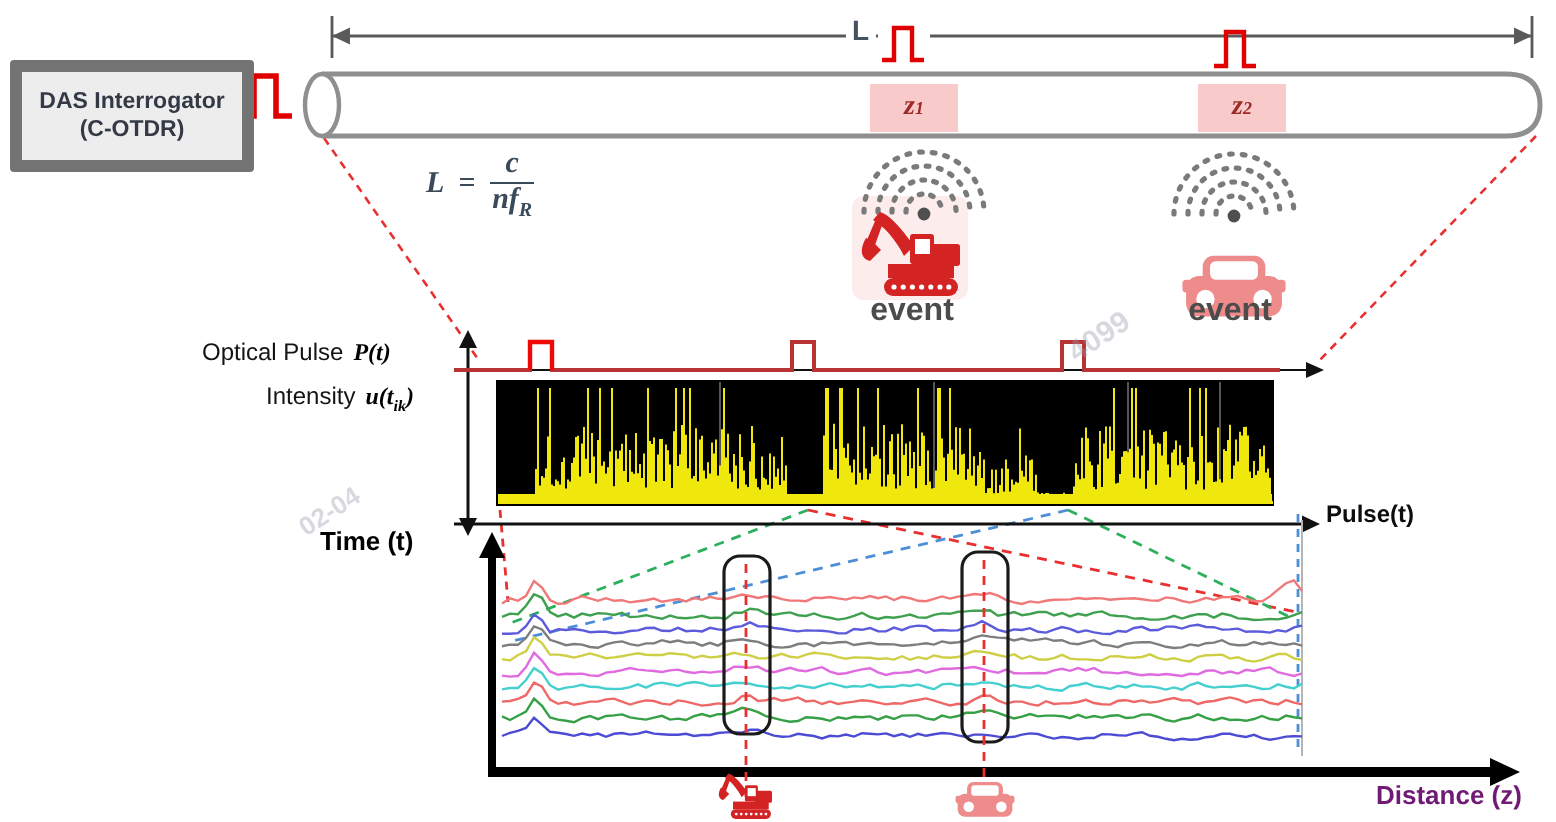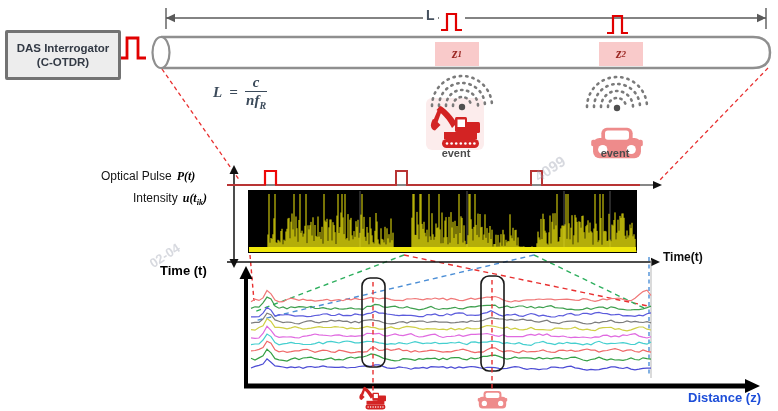--- a/index.html
+++ b/index.html
@@ -1,49 +1,49 @@
 <!DOCTYPE html>
 <html><head>
 <meta charset="utf-8">
 <style>
   html,body{margin:0;padding:0;background:#fff;}
   .canvas{position:relative;width:778px;height:411px;background:#fff;overflow:hidden;
           font-family:"Liberation Sans",sans-serif;}
   .abs{position:absolute;}
   
-  .das-box{left:5px;top:30px;width:110px;height:44px;background:#ededed;border:3px solid #737373;
+  .das-box{left:5px;top:30px;width:110px;height:44px;background:#ededed;border:6px solid #737373;
            border-radius:2px;display:flex;flex-direction:column;align-items:center;justify-content:center;
            color:#333a45;font-size:11.5px;font-weight:600;line-height:1.25;text-align:center;}
   
   .len-label{left:423px;top:7px;background:#fff;padding:0 3px;color:#47525f;font-weight:bold;font-size:14px;}
   
   .zone{width:44px;height:24px;background:#f9caca;display:flex;align-items:center;justify-content:center;
         font-family:"Liberation Serif",serif;font-style:italic;font-weight:bold;color:#9c2a26;font-size:14px;}
   .zone sub{font-size:9px;line-height:0;}
   .zone1{left:435px;top:42px;}
   .zone2{left:599px;top:42px;}
   
   .formula{left:213px;top:74px;display:flex;align-items:center;gap:7px;
            font-family:"Liberation Serif",serif;font-style:italic;font-weight:bold;color:#3b4a5a;font-size:15px;}
   .frac{display:inline-flex;flex-direction:column;align-items:center;line-height:1.1;}
   .frac .num{padding:0 8px;border-bottom:1.6px solid #3b4a5a;}
   .frac sub{font-size:10px;}
   
-  .event-label{color:#4c4c4c;font-weight:bold;font-size:11px;text-align:center;}
+  .event-label{color:#4c4c4c;font-weight:bold;font-size:16px;text-align:center;}
   .event1{left:428px;top:147px;width:56px;}
   .event2{left:585px;top:147px;width:60px;}
   
   .lbl-row{display:flex;gap:5px;align-items:baseline;font-size:12px;color:#141414;}
   .math{font-family:"Liberation Serif",serif;font-style:italic;font-weight:bold;color:#000000;font-size:12px;}
   .math sub{font-size:8px;}
   .optical-row{left:101px;top:169px;}
   .intensity-row{left:133px;top:191px;justify-content:center;}
   .time-label-i{left:663px;top:250px;font-size:12px;font-weight:bold;color:#0d0d0d;}
   .time-label-w{left:160px;top:263px;font-size:13px;font-weight:bold;color:#000;text-align:center;}
-  .dist-label{left:688px;top:390px;font-size:13px;font-weight:bold;color:#1d4ed8;}
+  .dist-label{left:688px;top:390px;font-size:13px;font-weight:bold;color:#701a75;}
   
   .wm{font-size:15px;color:rgba(150,155,170,0.38);font-weight:bold;transform:rotate(-33deg);}
   .wm1{left:533px;top:160px;}
   .wm2{left:148px;top:248px;font-size:13px;}
 </style>
 </head>
 <body>
 
 <div class="canvas">
 
@@ -211,20 +211,20 @@
   <div class="abs event-label event2">event</div>
 
   <div class="abs lbl-row optical-row">
     <span>Optical Pulse</span>
     <span class="math">P(t)</span>
   </div>
   <div class="abs lbl-row intensity-row">
     <span>Intensity</span>
     <span class="math"><span>u(t</span><sub>ik</sub><span>)</span></span>
   </div>
-  <div class="abs time-label-i">Time(t)</div>
+  <div class="abs time-label-i">Pulse(t)</div>
 
   <div class="abs time-label-w">Time (t)</div>
   <div class="abs dist-label">Distance (z)</div>
 
   <div class="abs wm wm1">4099</div>
   <div class="abs wm wm2">02-04</div>
 </div>
 
 </body></html>

